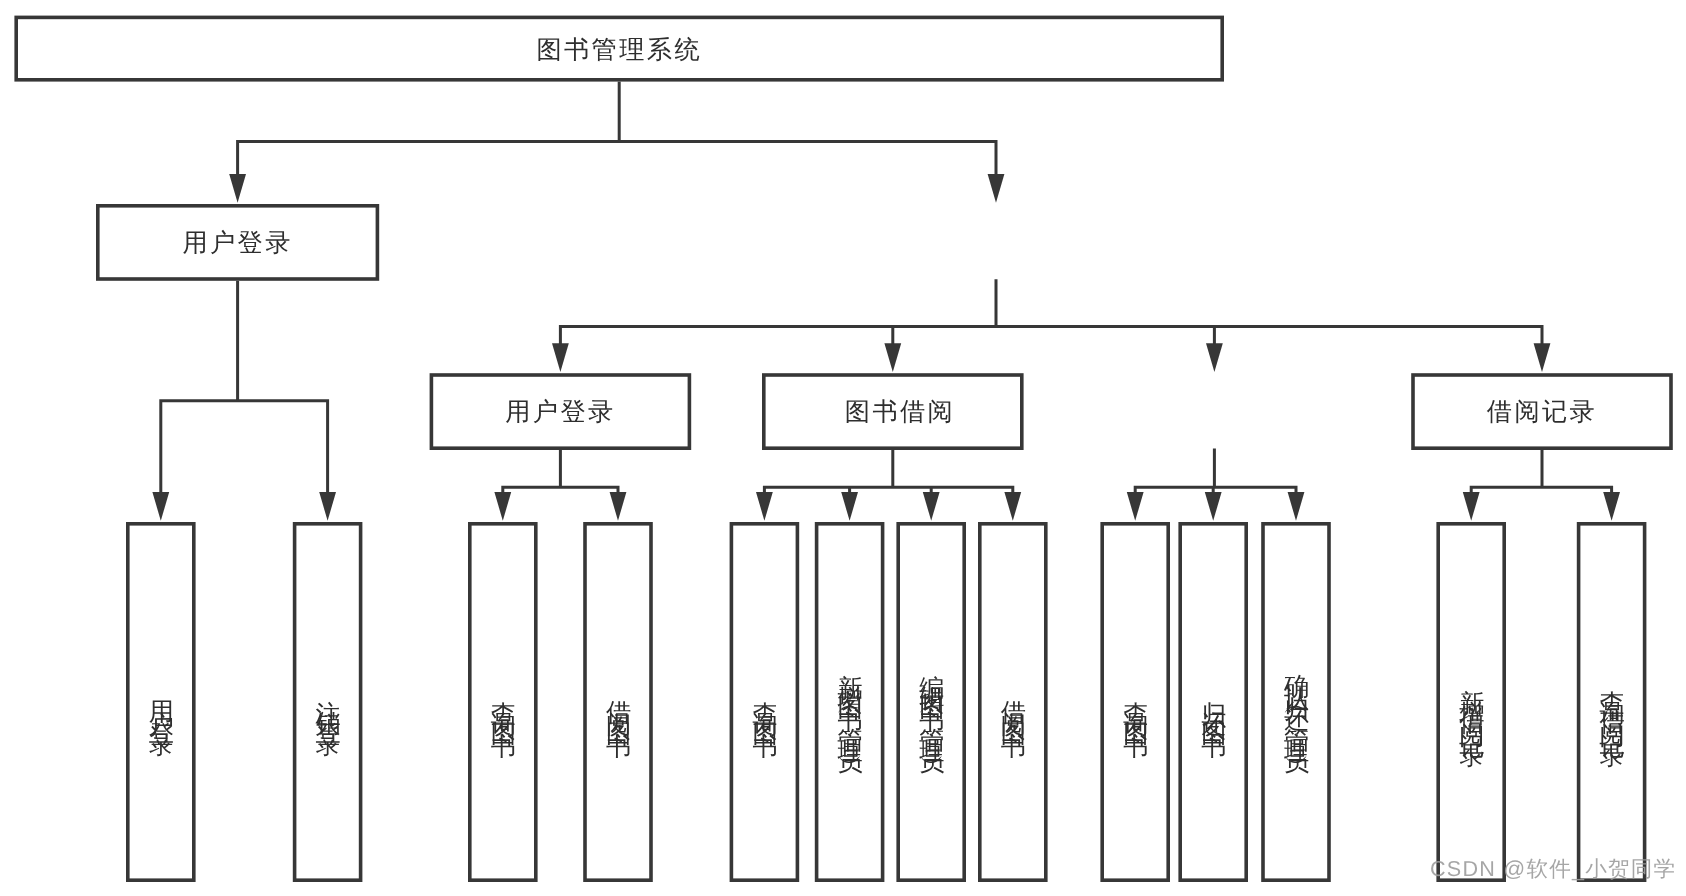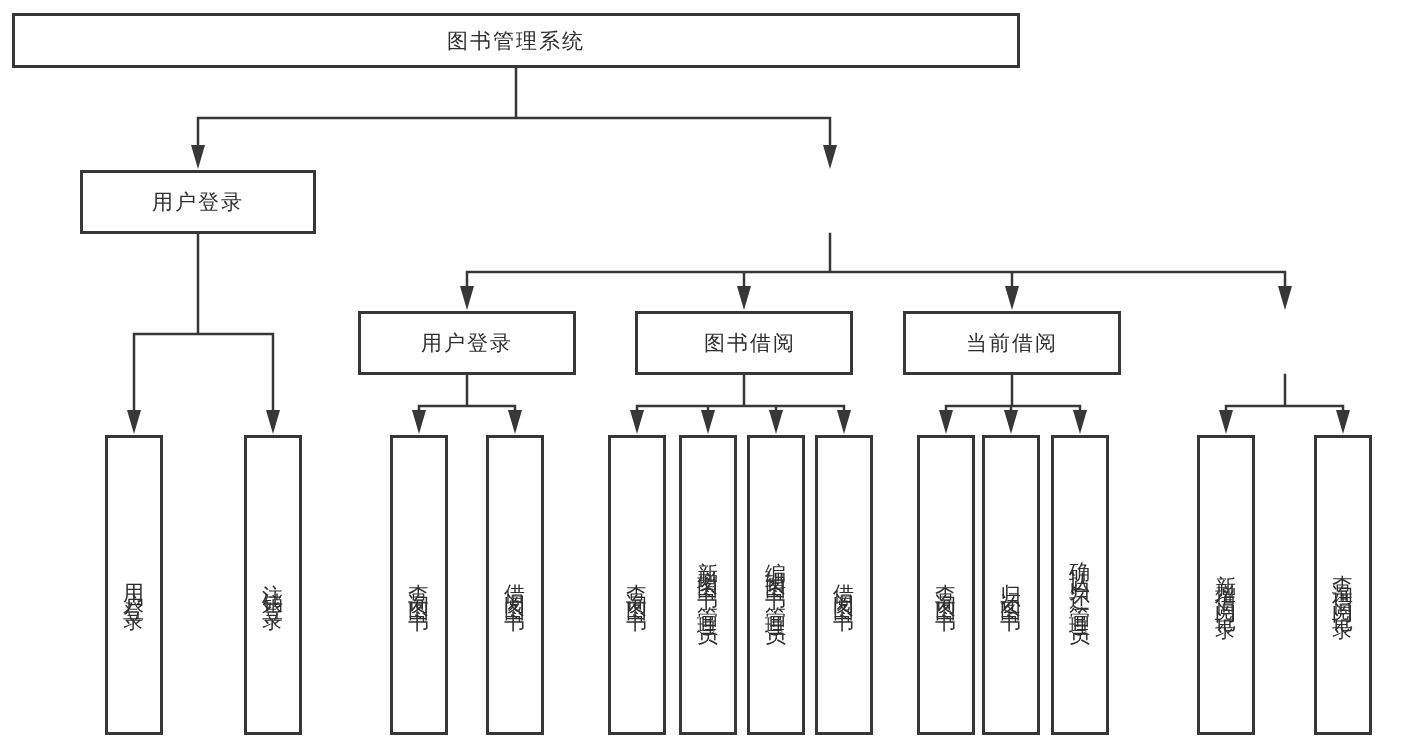--- a/index.html
+++ b/index.html
@@ -94,34 +94,35 @@
       <polygon points="1336,410 1350,410 1343,434"></polygon>
     </g>
   </svg>
 
   <div class="box" style="left:12px; top:13px; width:1008px; height:55px;">图书管理系统</div>
 
   <div class="box" style="left:80px; top:170px; width:236px; height:64px;">用户登录</div>
 
   <div class="box" style="left:358px; top:311px; width:218px; height:64px;">用户登录</div>
   <div class="box" style="left:635px; top:311px; width:218px; height:64px;padding-left:12px;">图书借阅</div>
-  <div class="box" style="left:903px; top:311px; width:218px; height:64px;">当前借阅</div>
+  <div class="box" style="left:1176px; top:311px; width:218px; height:64px;">借阅记录</div>
 
   <div class="box leaf" style="left:105px; top:435px; width:58px; height:300px;">用户登录</div>
   <div class="box leaf" style="left:244px; top:435px; width:58px; height:300px;">注销登录</div>
 
   <div class="box leaf" style="left:390px; top:435px; width:58px; height:300px;">查询图书</div>
   <div class="box leaf" style="left:486px; top:435px; width:58px; height:300px;">借阅图书</div>
 
   <div class="box leaf" style="left:608px; top:435px; width:58px; height:300px;">查询图书</div>
   <div class="box leaf" style="left:679px; top:435px; width:58px; height:300px;">新增图书（管理员）</div>
   <div class="box leaf" style="left:747px; top:435px; width:58px; height:300px;">编辑图书（管理员）</div>
   <div class="box leaf" style="left:815px; top:435px; width:58px; height:300px;">借阅图书</div>
 
   <div class="box leaf" style="left:917px; top:435px; width:58px; height:300px;">查询图书</div>
   <div class="box leaf" style="left:982px; top:435px; width:58px; height:300px;">归还图书</div>
   <div class="box leaf" style="left:1051px; top:435px; width:58px; height:300px;">确认归还（管理员）</div>
 
   <div class="box leaf" style="left:1197px; top:435px; width:58px; height:300px;">新增借阅记录</div>
   <div class="box leaf" style="left:1314px; top:435px; width:58px; height:300px;">查询借阅记录</div>
 
+  <div class="watermark">CSDN @软件_小贺同学</div>
 
 </div>
 
 </body></html>

